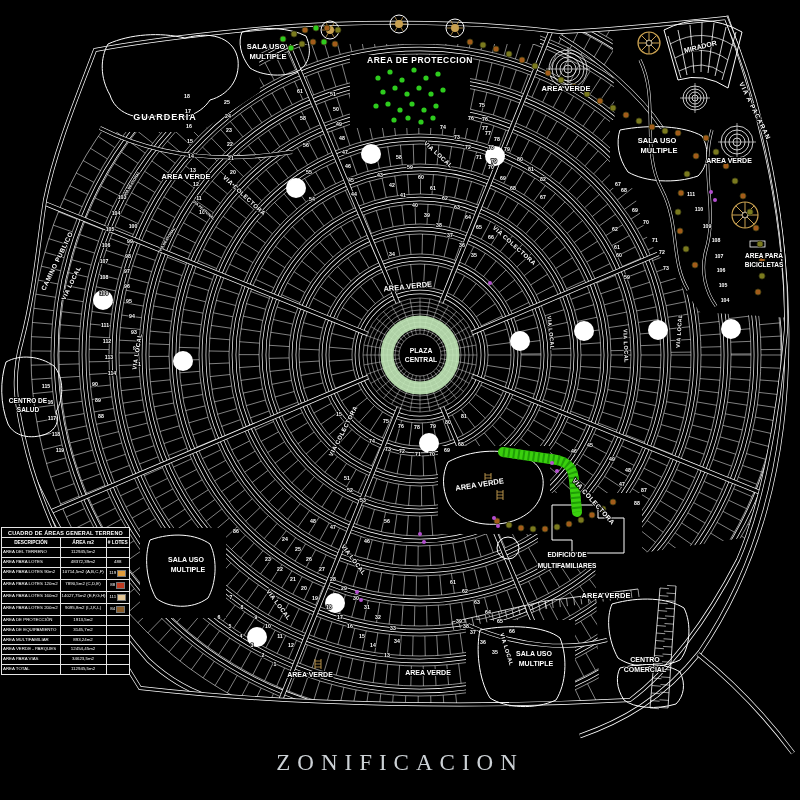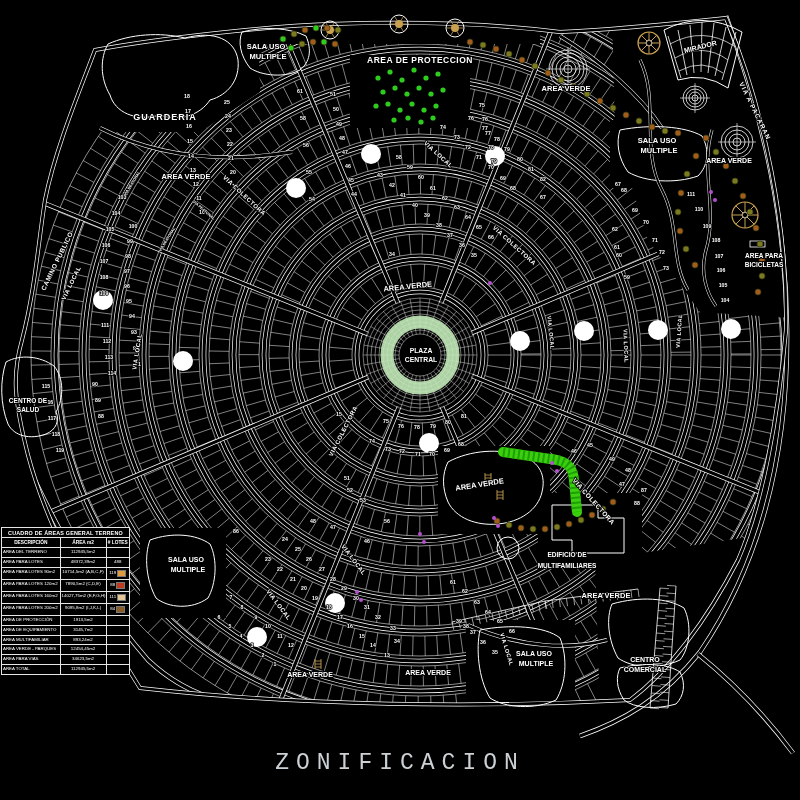--- a/index.html
+++ b/index.html
@@ -17,21 +17,21 @@
   .tr:last-child{border-bottom:none;}
   .td{font-size:4.4px;line-height:1.1;padding:2px 1px;overflow:hidden;white-space:nowrap;}
   .td-desc{width:57px;border-right:1px solid #e6e6e6;text-align:left;}
   .td-area{width:44px;border-right:1px solid #e6e6e6;text-align:center;}
   .td-lotes{width:21px;text-align:center;display:flex;align-items:center;justify-content:center;gap:1px;}
   .thead .td{font-size:4.8px;font-weight:bold;text-align:center;}
   .thead .td-desc{text-align:center;}
   .swatch{display:inline-block;width:7px;height:5px;border:0.5px solid #777;}
   
   .sheet-title{position:absolute;left:0;right:0;top:750px;text-align:center;
-               font-family:Liberation Mono, monospace;font-weight:400;font-size:23px;
+               font-family:Liberation Serif, serif;font-weight:400;font-size:23px;
                letter-spacing:7px;color:#ccd1d5;z-index:5;}
 </style>
 </head>
 <body>
 
 <div id="stage">
   <svg id="map" width="800" height="800" viewBox="0 0 800 800">
     <defs>
       <clipPath id="bnd">
           <path id="bnd-path" d="M95,50 C78,95 55,150 45,200 C38,245 35,290 22,340 C12,375 14,400 28,455 C45,520 90,610 140,688 C300,706 480,708 630,700 C668,672 706,622 738,560 C762,505 778,420 786,330 C788,230 765,110 726,18 C670,24 610,30 560,32 C480,22 390,22 330,24 C270,26 160,38 95,50 Z"></path>

